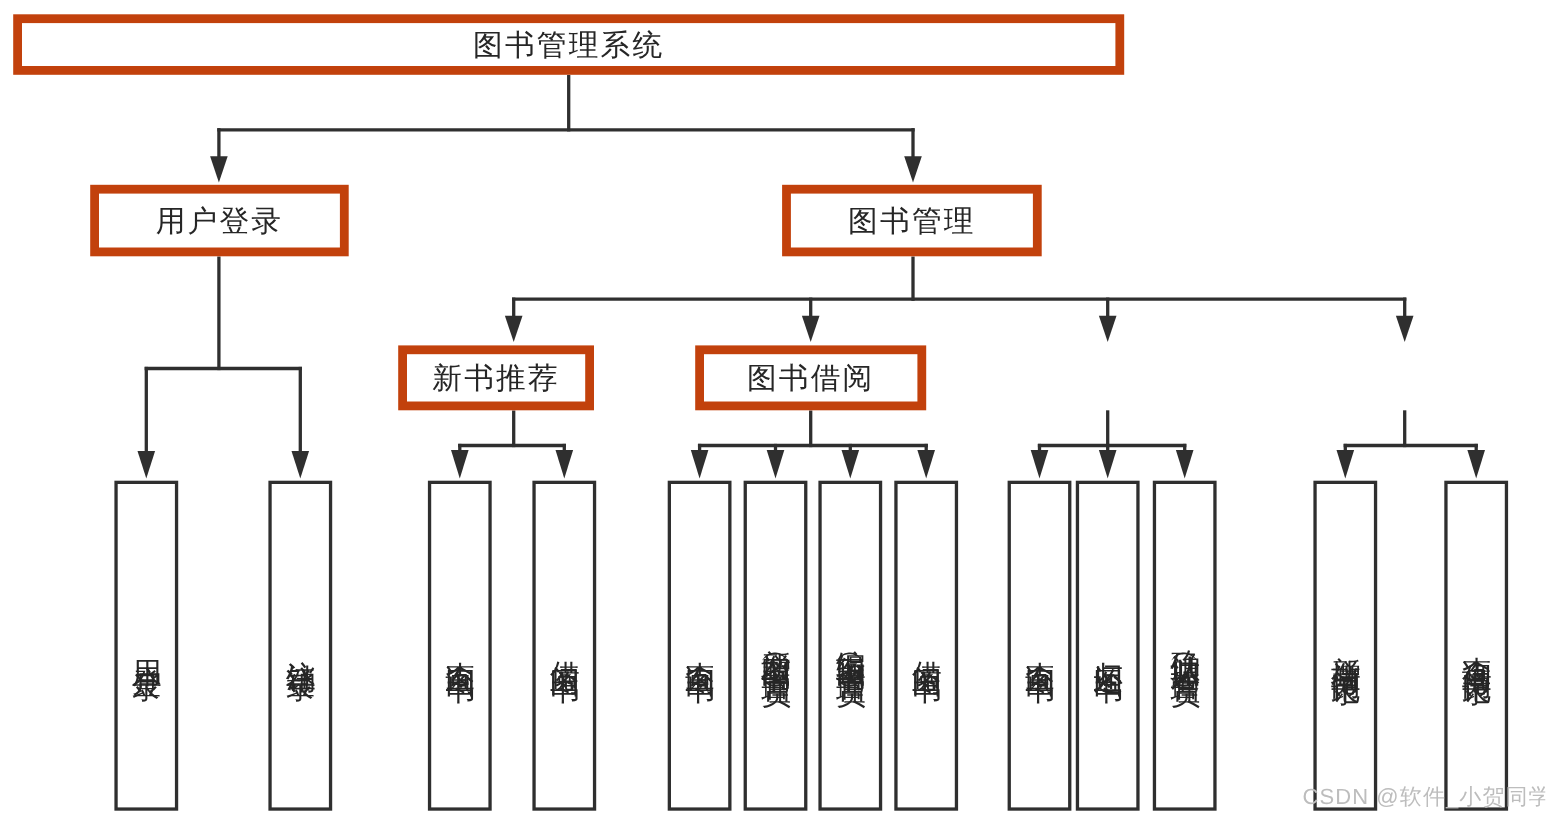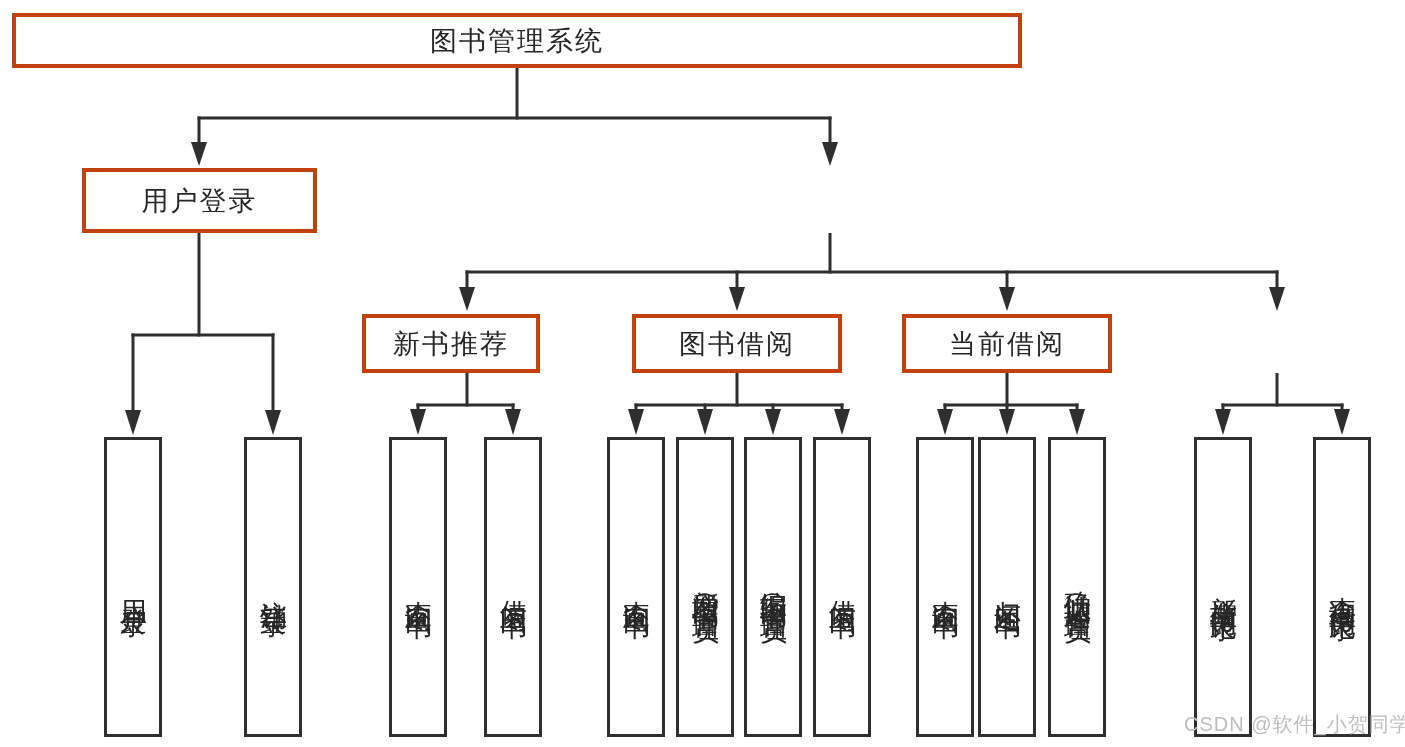--- a/index.html
+++ b/index.html
@@ -5,21 +5,21 @@
   html,body{margin:0;padding:0;background:#ffffff;}
   .canvas{
     position:relative;width:1405px;height:747px;background:#ffffff;
     font-family:"Liberation Sans","DejaVu Sans",sans-serif;color:#262626;overflow:hidden;
   }
   .connectors{position:absolute;left:0;top:0;z-index:1;}
   .box{
     position:absolute;background:#ffffff;box-sizing:border-box;
     display:flex;align-items:center;justify-content:center;z-index:2;
   }
-  .box.h{border:4px solid #c2410c;}
+  .box.h{border:8px solid #c2410c;}
   .box.v{border:3px solid #2f2f2f;}
   .box.h span{font-size:27px;letter-spacing:2px;white-space:nowrap;}
   .box.v span{
     writing-mode:vertical-rl;text-orientation:mixed;
     font-size:27px;letter-spacing:4px;line-height:1;white-space:nowrap;
   }
   .watermark{
     position:absolute;left:1184px;top:711px;z-index:5;
     font-size:20px;letter-spacing:1px;color:#bdbdbd;white-space:nowrap;
   }
@@ -98,29 +98,29 @@
     </g>
   </svg>
 
   <div class="box h" style="left:12px;top:13px;width:1010px;height:55px">
     <span>图书管理系统</span>
   </div>
 
   <div class="box h" style="left:82px;top:168px;width:235px;height:65px">
     <span>用户登录</span>
   </div>
+  <div class="box h" style="left:711px;top:168px;width:236px;height:65px">
+    <span>图书管理</span>
+  </div>
 
   <div class="box h" style="left:362px;top:314px;width:178px;height:59px">
     <span>新书推荐</span>
   </div>
   <div class="box h" style="left:632px;top:314px;width:210px;height:59px">
     <span>图书借阅</span>
-  </div>
-  <div class="box h" style="left:902px;top:314px;width:210px;height:59px">
-    <span>当前借阅</span>
   </div>
 
   <div class="box v" style="left:104px;top:437px;width:58px;height:300px">
     <span>用户登录</span>
   </div>
   <div class="box v" style="left:244px;top:437px;width:58px;height:300px">
     <span>注销登录</span>
   </div>
 
   <div class="box v" style="left:389px;top:437px;width:58px;height:300px">

